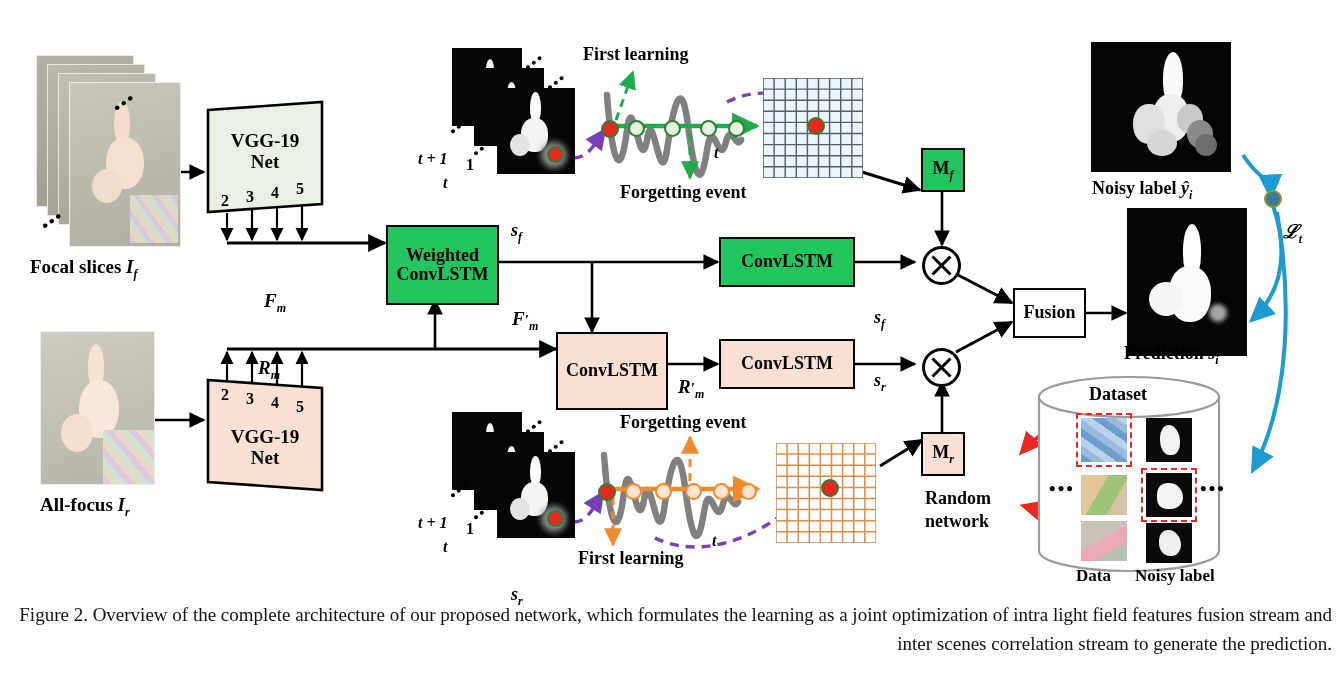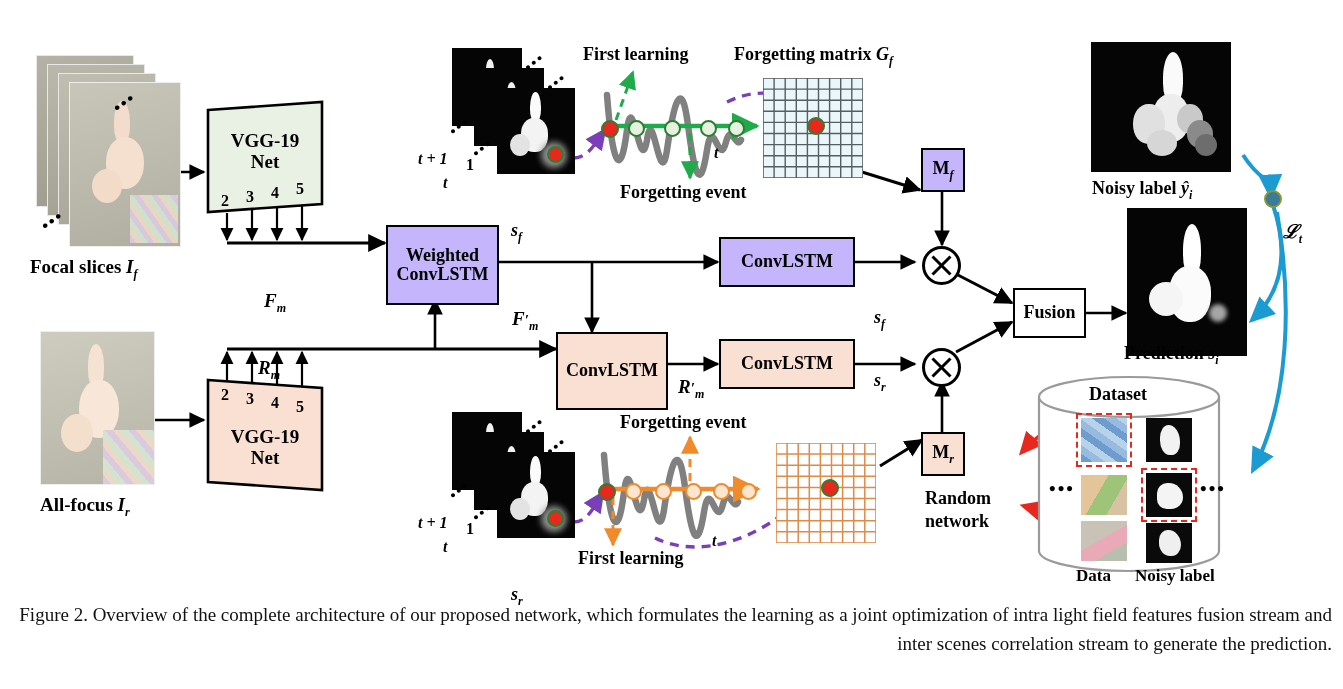--- a/index.html
+++ b/index.html
@@ -5,21 +5,21 @@
   html,body{margin:0;padding:0;background:#ffffff;}
   body{width:1343px;height:689px;font-family:"Liberation Serif",serif;color:#000;}
   #root{position:relative;width:1343px;height:689px;overflow:hidden;}
   .abs{position:absolute;}
   .lbl{font-family:"Liberation Serif",serif;font-weight:bold;white-space:nowrap;}
   .ital{font-style:italic;margin-top:40px;}
 
   
   .box{box-sizing:border-box;border:2px solid #000;display:flex;align-items:center;
        justify-content:center;text-align:center;font-weight:bold;line-height:1.08;}
-  .green{background:#c4b5fd;}
+  .green{background:#22c55e;}
   .peach{background:#fae0d2;}
   .white{background:#ffffff;}
 
   
   .trap{position:absolute;}
   .trap svg{display:block;overflow:visible;}
   .traptxt{position:absolute;text-align:center;font-weight:bold;line-height:1.12;width:100%;}
 
   
   .photo{position:absolute;background:#b9b6a8;overflow:hidden;}
@@ -322,24 +322,20 @@
         <line x1="0" y1="33.3" x2="100" y2="33.3"></line>
           <line x1="0" y1="44.4" x2="100" y2="44.4"></line>
         <line x1="0" y1="55.5" x2="100" y2="55.5"></line>
           <line x1="0" y1="66.6" x2="100" y2="66.6"></line>
         <line x1="0" y1="77.7" x2="100" y2="77.7"></line>
           <line x1="0" y1="88.8" x2="100" y2="88.8"></line>
       </g>
     </svg>
     <div class="abs" style="left:44px;top:39px;width:14px;height:14px;border-radius:50%;background:#e8281e;border:2px solid #2e7d32;"></div>
   </div>
-  <div class="lbl abs" style="left:734px;top:44px;font-size:18px;">
-    <span>Forgetting matrix</span>
-    <i><span>G</span><sub style="font-size:12px;"><span>f</span></sub></i>
-  </div>
 
   <div class="abs" style="left:452px;top:412px;width:125px;height:135px;">
     <div class="abs" style="left:0;top:0;width:70px;height:78px;background:#050505;">
       <div class="abs" style="left:34px;top:11px;width:8px;height:20px;border-radius:50%;background:#f2f2f2;"></div>
     </div>
     <div class="abs" style="left:22px;top:20px;width:70px;height:78px;background:#050505;">
       <div class="abs" style="left:33px;top:14px;width:9px;height:22px;border-radius:50%;background:#f0f0f0;"></div>
     </div>
     <div class="abs" style="left:45px;top:40px;width:78px;height:86px;background:#050505;overflow:hidden;">
       <div class="abs" style="left:33px;top:4px;width:11px;height:30px;border-radius:50% 50% 42% 42%;background:#fbfbfb;"></div>

